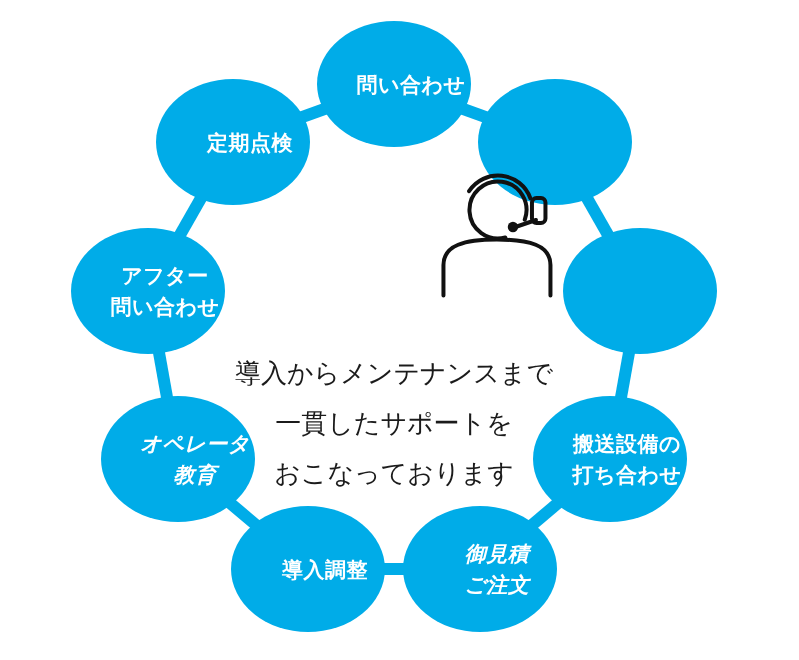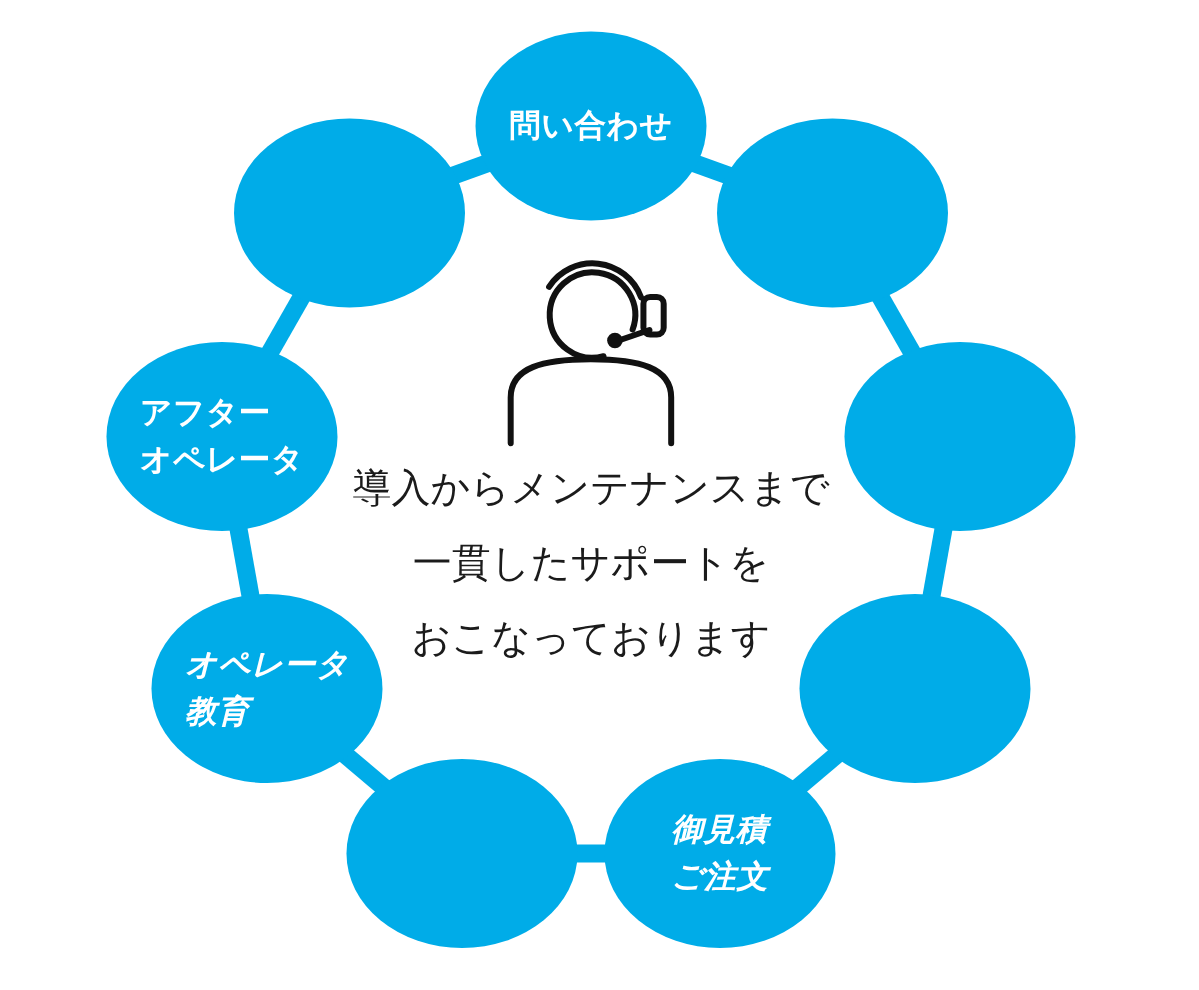--- a/index.html
+++ b/index.html
@@ -14,30 +14,33 @@
   .ring-svg { position: absolute; left: 0; top: 0; }
   .labels { position: absolute; left: 0; top: 0; width: 100%; height: 100%; }
   .step-label {
     position: absolute;
     transform: translate(-50%, -50%);
     color: var(--label-color, #ffffff);
     font-size: 21px;
     font-weight: 700;
     line-height: 31px;
     letter-spacing: 0.5px;
+    text-align: center;
     white-space: pre-line;
+    margin-left: 17px;
   }
   .center-block {
     position: absolute;
     left: 394px;
     top: 172px;
     transform: translateX(-50%);
     display: flex;
     flex-direction: column;
-    align-items: center;
+    align-items: flex-end;
+    gap: 48px;
   }
   .headset-icon { display: block; }
   .center-text {
     margin-top: 2px;
     color: var(--text-color, #1b1b1b);
     font-size: 26px;
     font-weight: 500;
     line-height: 50px;
     letter-spacing: 0px;
     text-align: center;
@@ -65,26 +68,30 @@
       <ellipse cx="610" cy="459" rx="77" ry="63" fill="var(--blue)"></ellipse>
       <ellipse cx="480" cy="569" rx="77" ry="63" fill="var(--blue)"></ellipse>
       <ellipse cx="308" cy="569" rx="77" ry="63" fill="var(--blue)"></ellipse>
       <ellipse cx="178" cy="459" rx="77" ry="63" fill="var(--blue)"></ellipse>
       <ellipse cx="148" cy="291" rx="77" ry="63" fill="var(--blue)"></ellipse>
       <ellipse cx="233" cy="142" rx="77" ry="63" fill="var(--blue)"></ellipse>
     </svg>
 
   <div class="labels" id="labels">
       <div class="step-label" style="left: 394px; top: 84px;">問い合わせ</div>
+      <div class="step-label" style="left: 610px; top: 459px;">搬送設備の
+打ち合わせ</div>
       <div class="step-label" style="left: 480px; top: 569px; font-style: italic;">御見積
 ご注文</div>
+      <div class="step-label" style="left: 308px; top: 569px;">導入調整</div>
       <div class="step-label" style="left: 178px; top: 459px; font-style: italic;">オペレータ
 教育</div>
       <div class="step-label" style="left: 148px; top: 291px;">アフター
-オペレータ</div>
+問い合わせ</div>
+      <div class="step-label" style="left: 233px; top: 142px;">定期点検</div>
     </div>
 
   <div class="center-block">
     <svg class="headset-icon" width="112" height="126" viewBox="0 0 112 126" fill="none" stroke="var(--icon-stroke,#111)" stroke-width="4" stroke-linecap="round">
 
       <path d="M 64.4 65.5 A 28.5 28.5 0 1 1 83.8 47.7"></path>
 
       <path d="M 28.1 19.2 A 34.5 34.5 0 0 1 89.4 26.2"></path>
 
       <rect x="91" y="26" width="13.5" height="25" rx="4.5"></rect>

